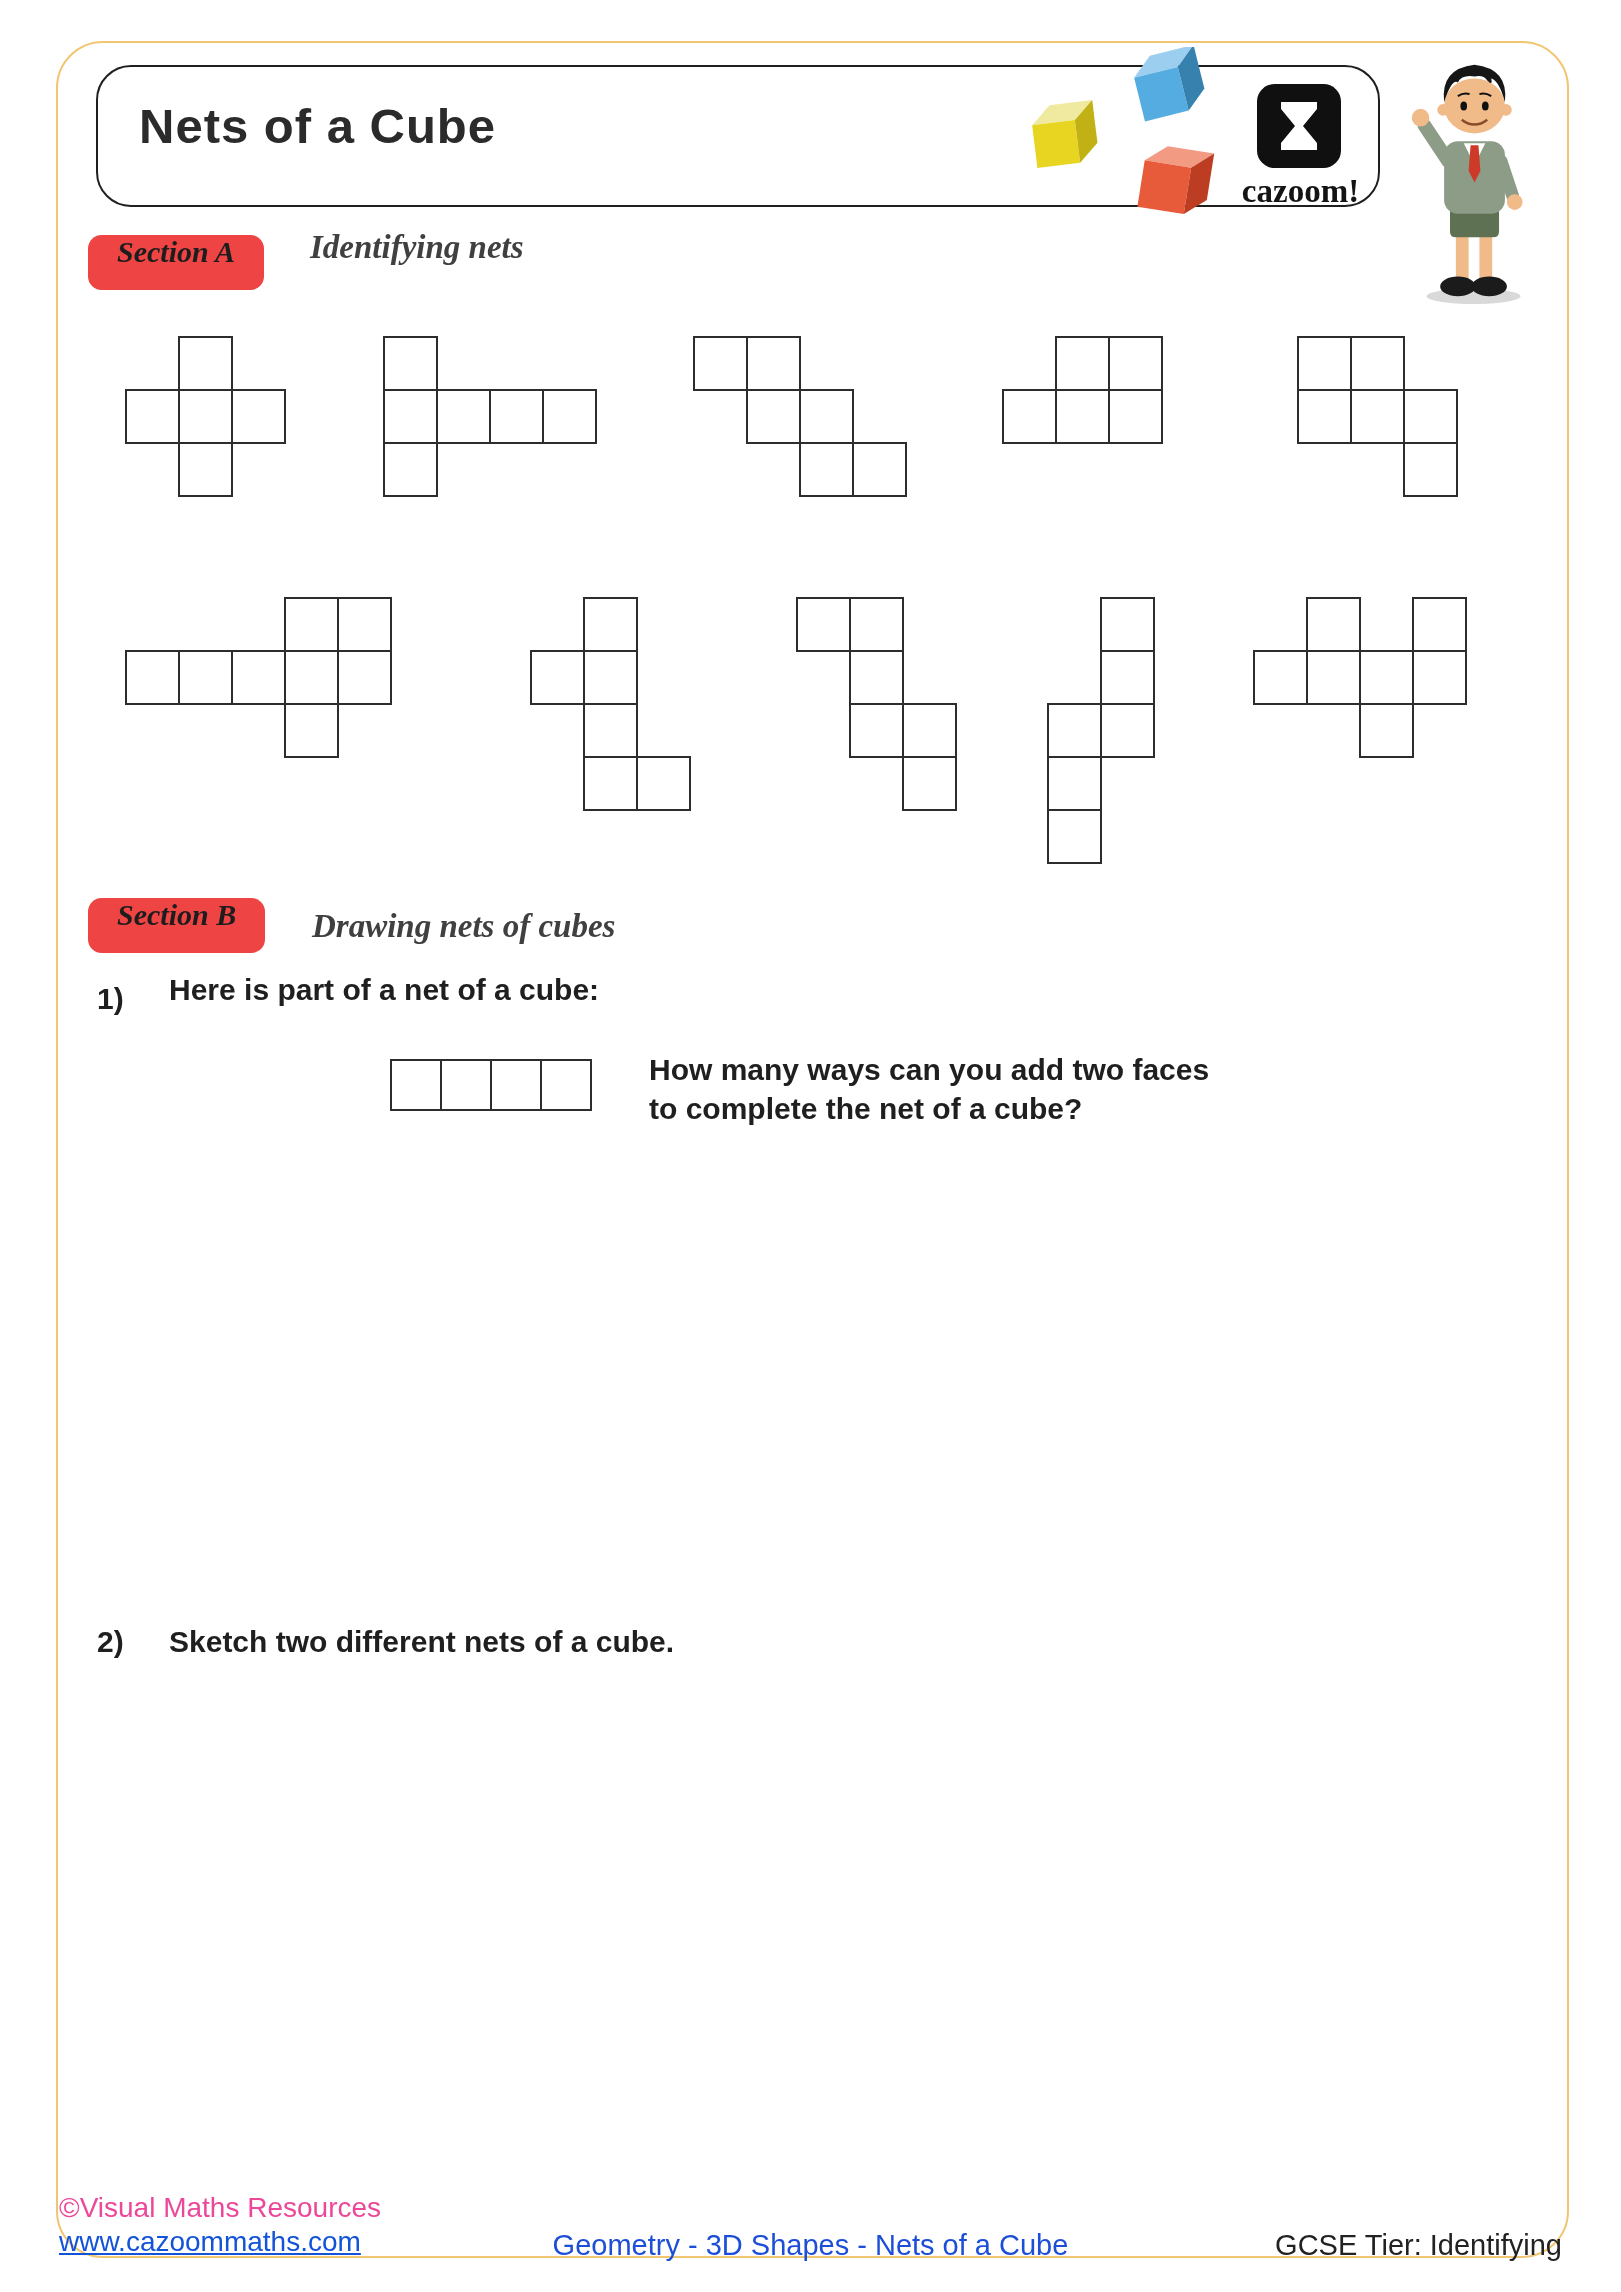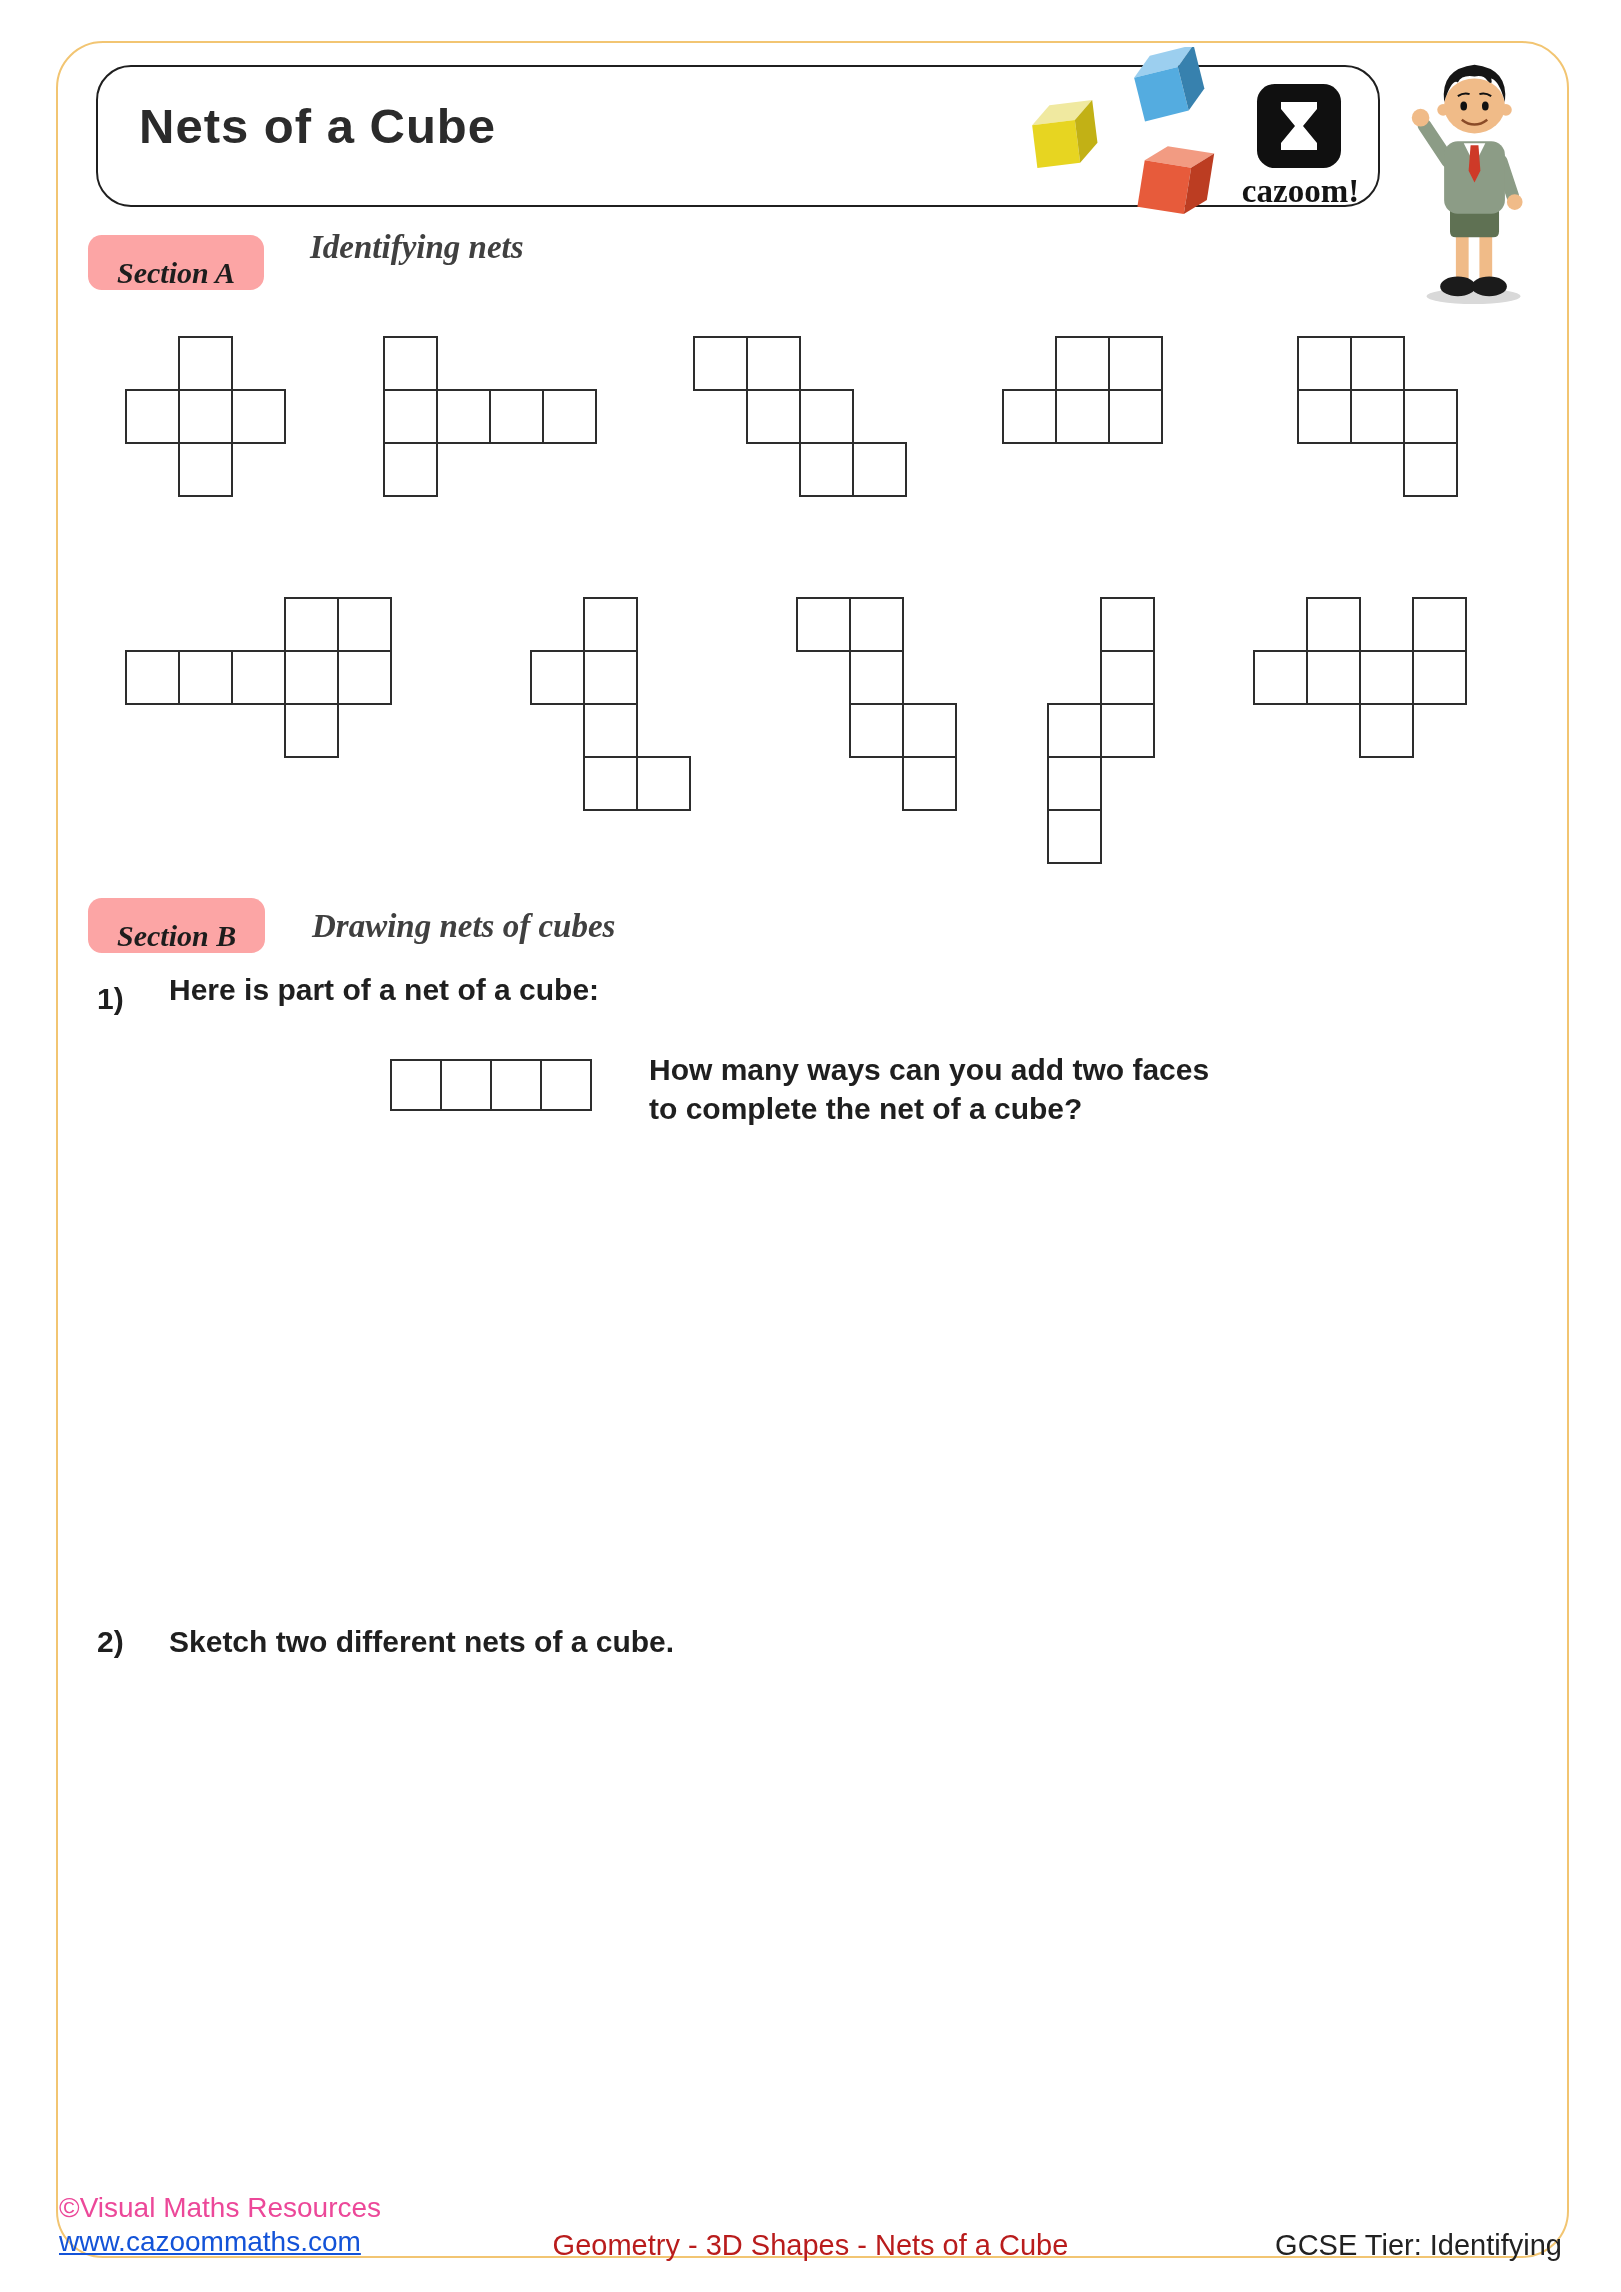--- a/index.html
+++ b/index.html
@@ -24,22 +24,22 @@
   .logo-box {
     position:absolute; left:1257px; top:84px; width:84px; height:84px;
     background:#101010; border-radius:17.6px;
   }
   .logo-text {
     position:absolute; left:1229px; top:173px; width:143px; text-align:center;
     font-family:"Liberation Serif", serif; font-weight:bold; font-size:33px; color:#141414;
   }
   .boy-svg { position:absolute; left:1397px; top:51px; width:157px; height:255px; }
   .pill {
-    position:absolute; background:#fca5a5; border-radius:13.7px; height:55px;
-    display:inline-flex; align-items:flex-end; padding:0 29px;
+    position:absolute; background:#ef4444; border-radius:13.7px; height:55px;
+    display:inline-flex; align-items:flex-start; padding:0 29px;
     font-family:"Liberation Serif", serif; font-style:italic; font-weight:bold;
     font-size:30px; color:#1d1d1d;
   }
   .h-serif {
     position:absolute; font-family:"Liberation Serif", serif; font-style:italic;
     font-weight:bold; font-size:33px; color:#404040;
   }
   .sub-serif {
     position:absolute; font-family:"Liberation Serif", serif; font-style:italic;
     font-size:30px; color:#1d1d1d;
@@ -56,21 +56,21 @@
     position:absolute; width:52px; height:52px; box-sizing:border-box;
     border:2px solid #2d2d2d;
   }
   .footer-copy { position:absolute; left:59px; top:2192px; font-size:28px; color:#ec4899; }
   .footer-link {
     position:absolute; left:59px; top:2226px; font-size:28px; color:#1353D8;
     text-decoration:underline; cursor:pointer;
   }
   .footer-center {
     position:absolute; left:0; top:2229px; width:1621px; text-align:center;
-    font-size:29px; color:#b91c1c;
+    font-size:29px; color:#1d4ed8;
   }
   .footer-right {
     position:absolute; right:59px; top:2229px; font-size:29px; color:#222;
   }
 </style>
 </head>
 <body>
 
 <div class="page">
 

